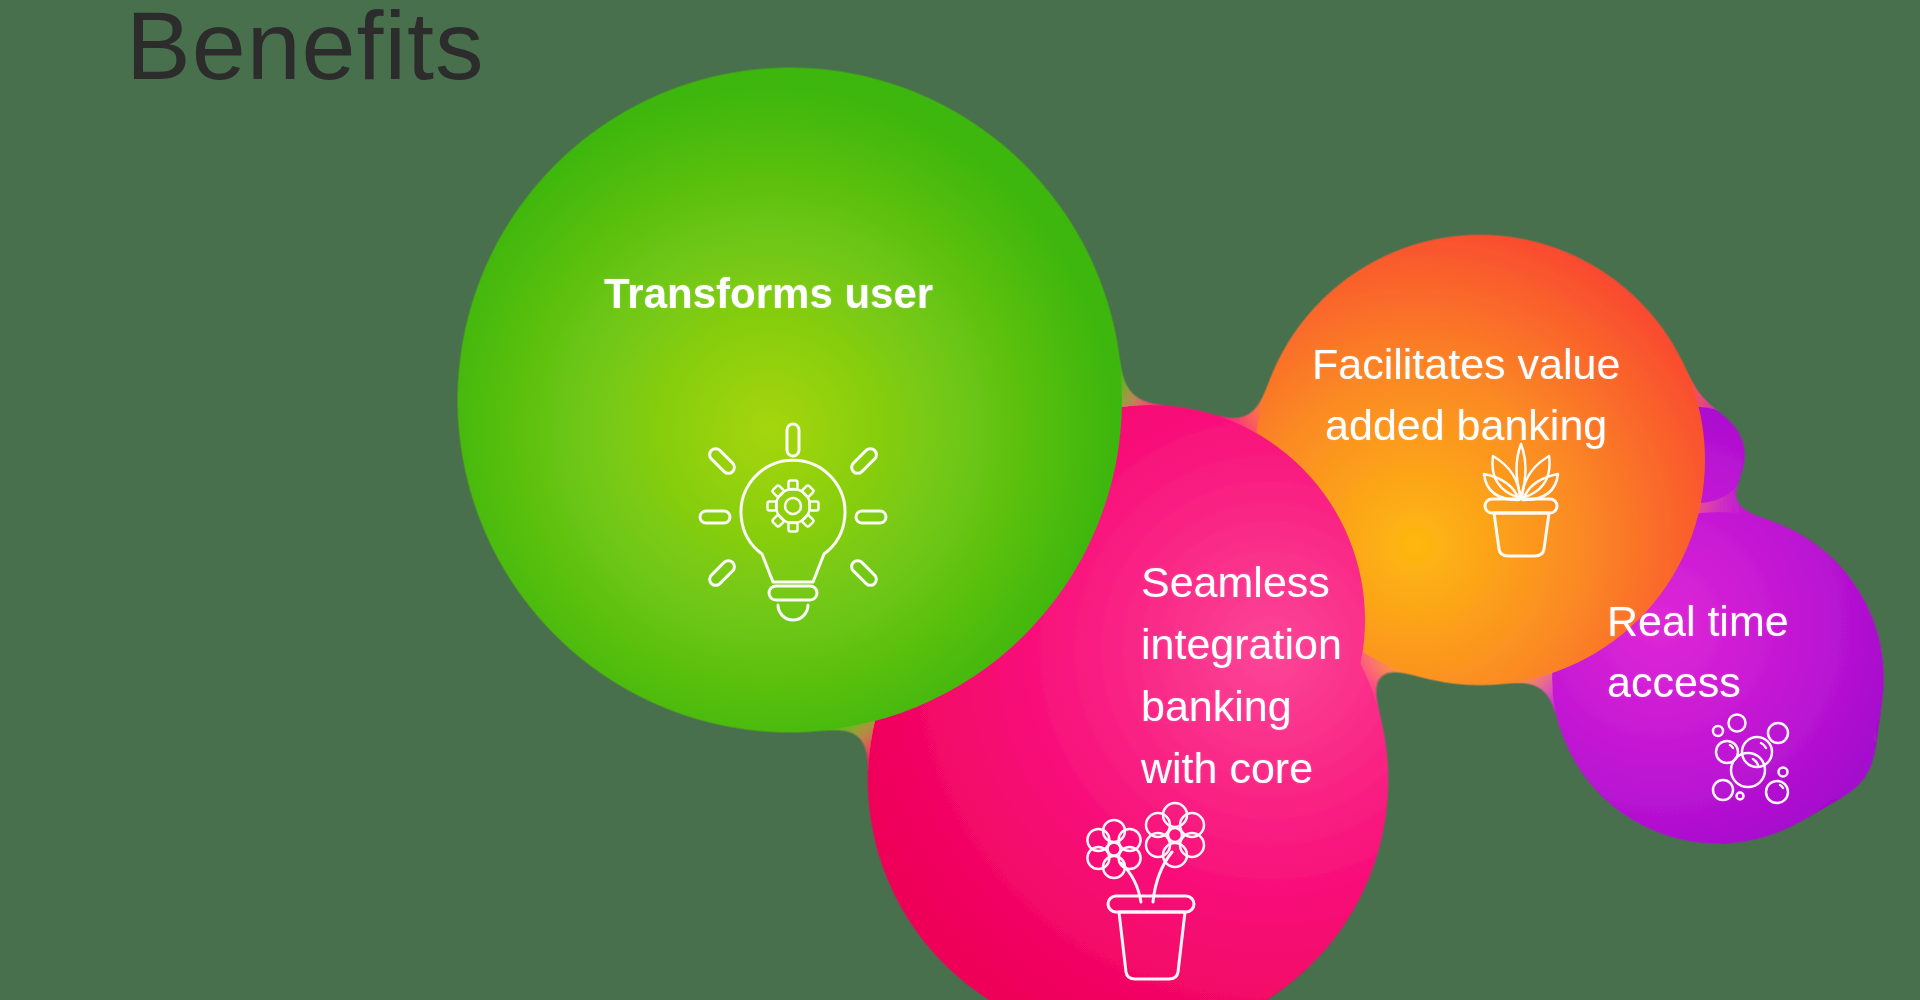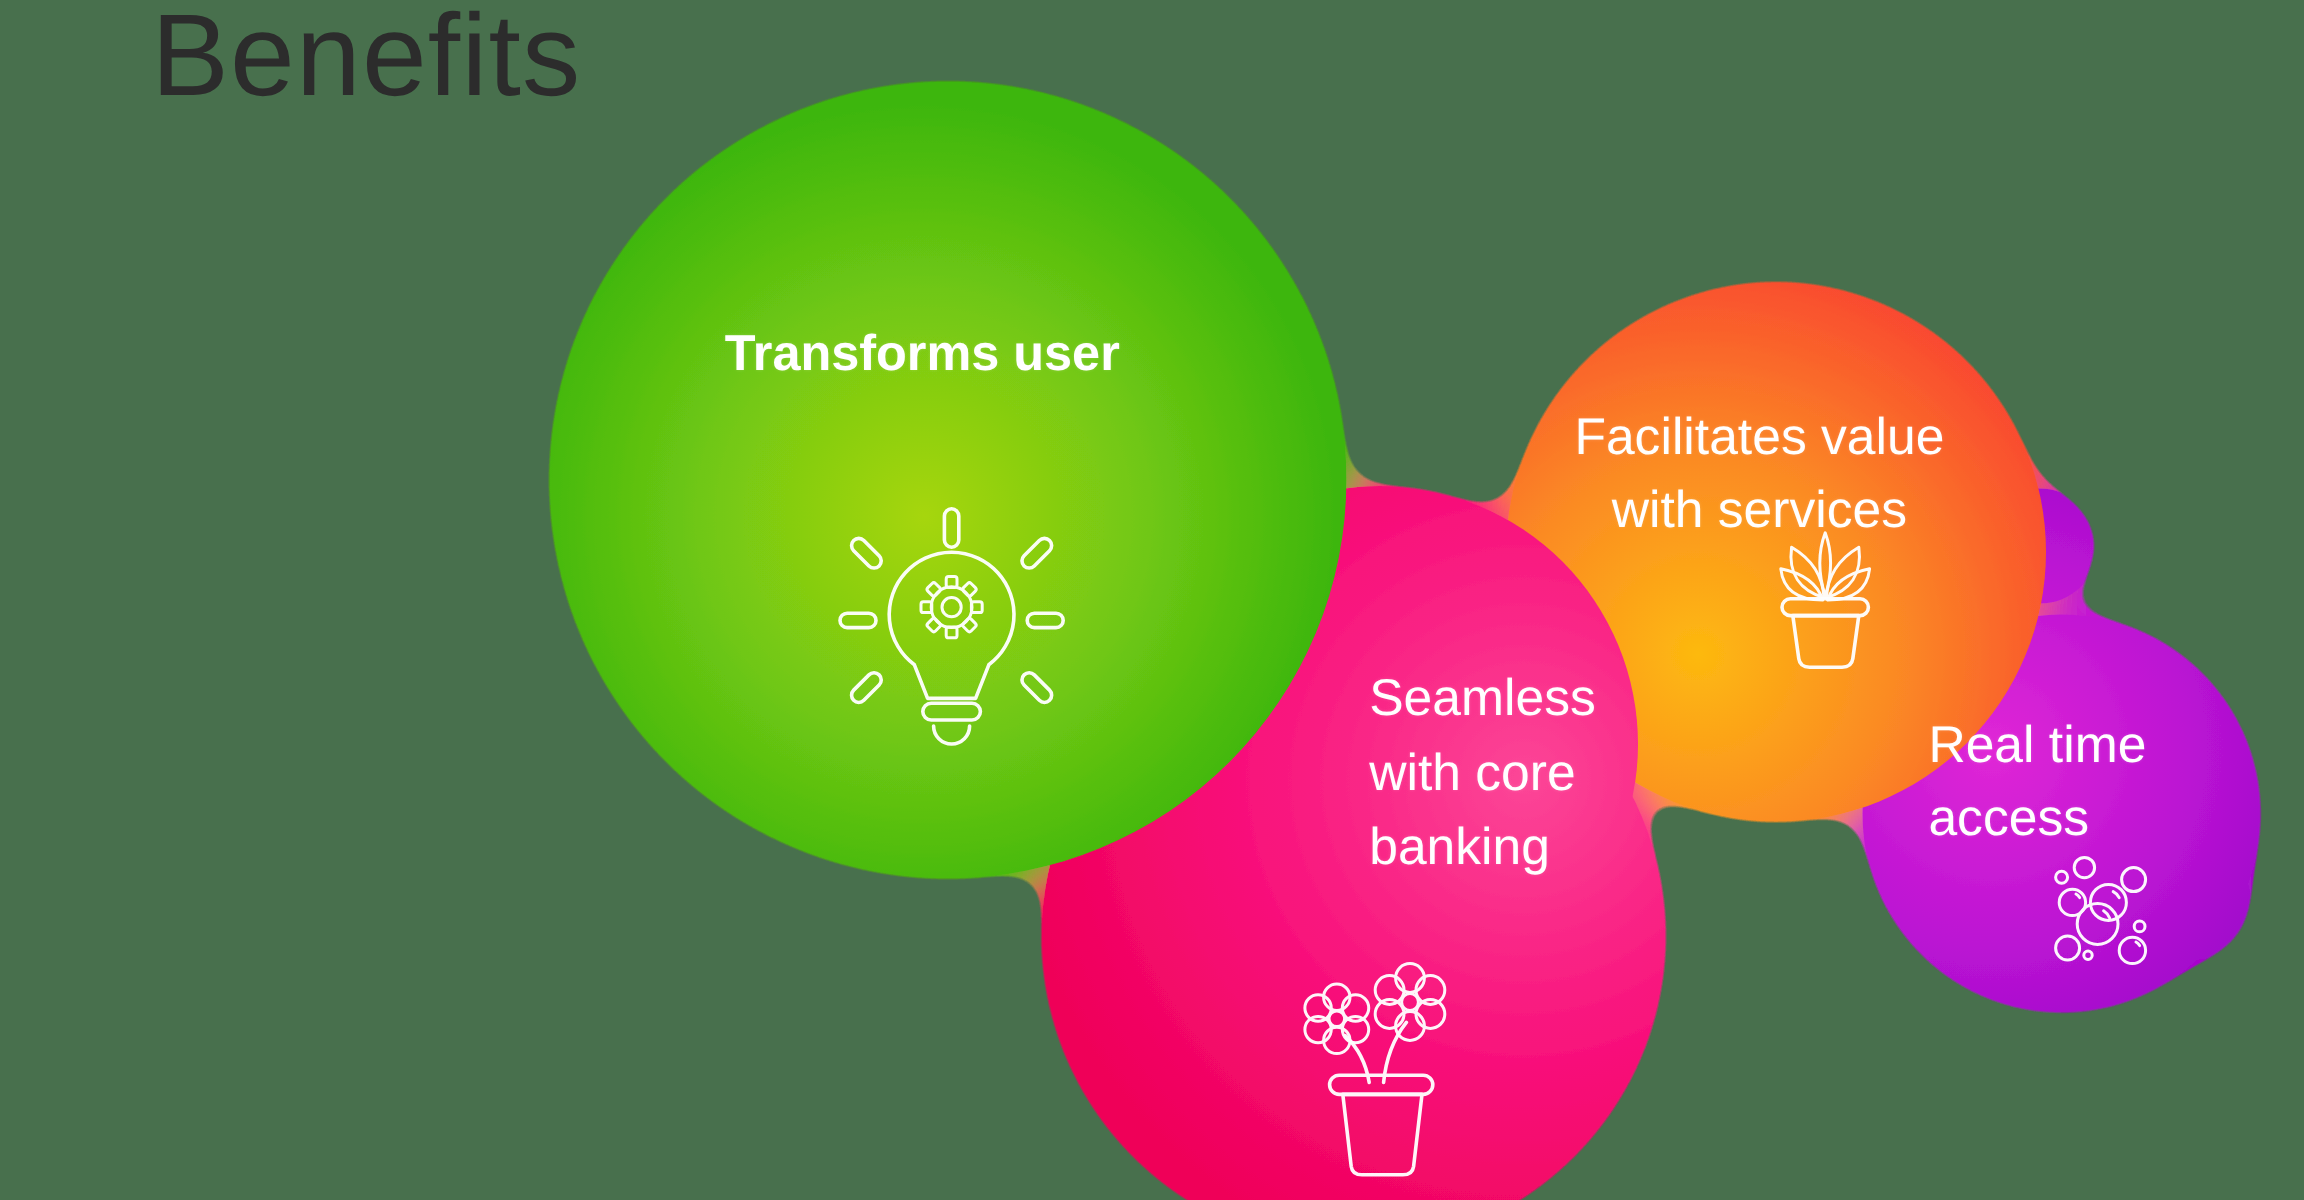--- a/index.html
+++ b/index.html
@@ -64,26 +64,27 @@
     </g>
   </svg>
 
   <div class="title" style="color: rgb(44, 44, 44);">Benefits</div>
 
   <div class="blob-text t-green">
     <div>Transforms user</div>
   </div>
   <div class="blob-text t-pink">
     <div>Seamless</div>
+    <div>integration</div>
+    <div>banking</div>
     <div>with core</div>
-    <div>banking</div>
   </div>
   <div class="blob-text t-orange">
     <div>Facilitates value</div>
-    <div>with services</div>
+    <div>added banking</div>
   </div>
   <div class="blob-text t-purple">
     <div>Real time</div>
     <div>access</div>
   </div>
 
   <svg id="icons" viewBox="0 0 1920 1000" xmlns="http://www.w3.org/2000/svg">
 
     <g>
       <g class="icon-stroke">

